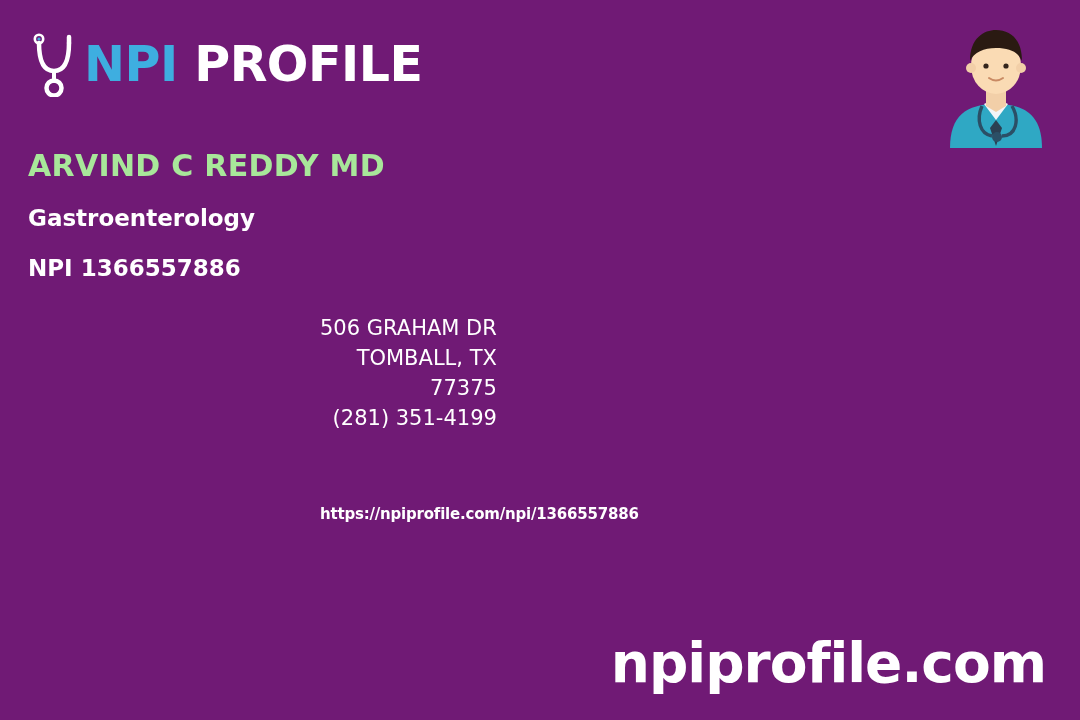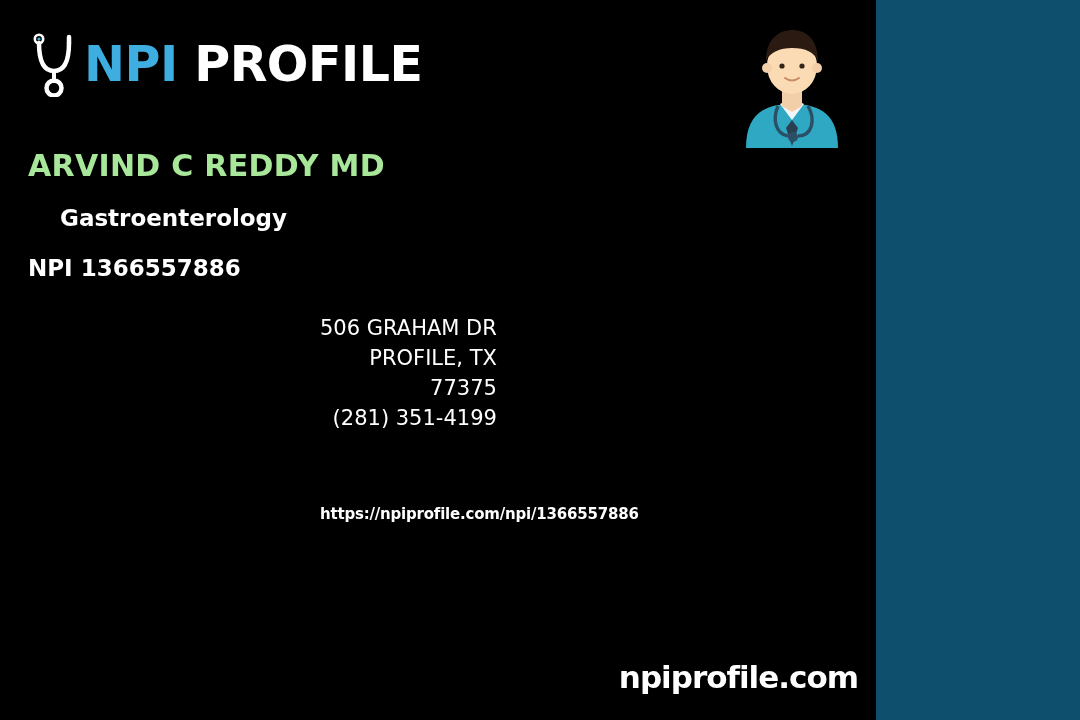--- a/index.html
+++ b/index.html
@@ -9,23 +9,23 @@
   body {
     width: 1080px;
     height: 720px;
     background: #0d4f6c;
     font-family: "DejaVu Sans", sans-serif;
     overflow: hidden;
     position: relative;
   }
   .card {
     position: relative;
-    width: 876px;
+    width: 1080px;
     height: 720px;
-    background: #000000;
+    background: #701a75;
     text-decoration: underline;
   }
 
   
   .brand {
     position: absolute;
     left: 28px;
     top: 28px;
     display: flex;
     align-items: center;
@@ -67,21 +67,20 @@
     color: #a8e79a;
     letter-spacing: 0.3px;
   }
   .taxonomy {
     position: absolute;
     left: 28px;
     top: 205px;
     font-size: 23px;
     font-weight: bold;
     color: #ffffff;
-    margin-left: 32px;
   }
   .npi-line {
     position: absolute;
     left: 28px;
     top: 246px;
     font-size: 23px;
     font-weight: bold;
     color: #ffffff;
     margin-top: 9px;
   }
@@ -103,24 +102,24 @@
     top: 505px;
     color: #ffffff;
     font-size: 15px;
     font-weight: bold;
     letter-spacing: -0.2px;
   }
 
   
   .footer-domain {
     position: absolute;
-    right: 18px;
+    right: 34px;
     bottom: 25px;
     color: #ffffff;
-    font-size: 31px;
+    font-size: 55px;
     font-weight: bold;
     letter-spacing: -1px;
     text-align: right;
   }
 </style>
 </head>
 <body>
 
 <div class="card">
 
@@ -166,21 +165,21 @@
       <circle cx="57" cy="121" r="5" fill="#2b4f66"></circle>
     </svg>
   </div>
 
   <div class="provider-name">ARVIND C REDDY MD</div>
   <div class="taxonomy">Gastroenterology</div>
   <div class="npi-line">NPI 1366557886</div>
 
   <div class="address">
     <div>506 GRAHAM DR</div>
-    <div>PROFILE, TX</div>
+    <div>TOMBALL, TX</div>
     <div>77375</div>
     <div>(281) 351-4199</div>
   </div>
 
   <div class="profile-url">https://npiprofile.com/npi/1366557886</div>
 
   <div class="footer-domain">npiprofile.com</div>
 
 </div>
 

